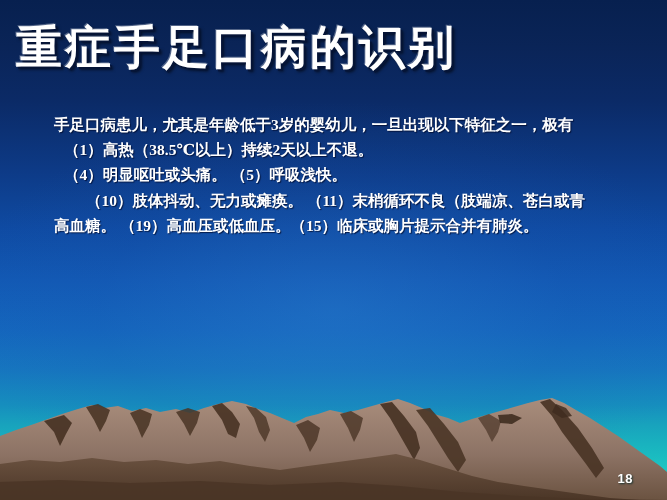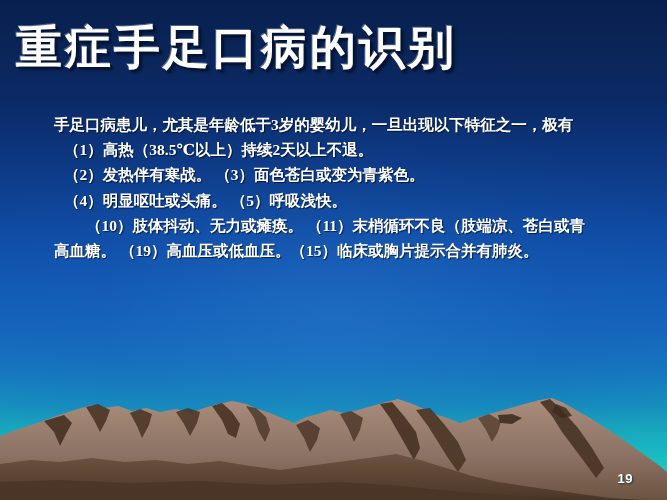--- a/index.html
+++ b/index.html
@@ -112,21 +112,20 @@
 
 <div class="slide">
 
   <div class="bg-glow"></div>
 
   <div class="title">重症手足口病的识别</div>
 
   <div class="body">
     <span class="line ind-0">手足口病患儿，尤其是年龄低于3岁的婴幼儿，一旦出现以下特征之一，极有</span>
     <span class="line ind-3">（1）高热（38.5℃以上）持续2天以上不退。</span>
-    <span class="line ind-3">（2）发热伴有寒战。 （3）面色苍白或变为青紫色。</span>
     <span class="line ind-3">（4）明显呕吐或头痛。 （5）呼吸浅快。</span>
     <span class="line ind-2">（10）肢体抖动、无力或瘫痪。 （11）末梢循环不良（肢端凉、苍白或青</span>
     <span class="line ind-0">高血糖。 （19）高血压或低血压。（15）临床或胸片提示合并有肺炎。</span>
   </div>
 
   <div class="scenery">
     <svg viewBox="0 0 667 110" preserveAspectRatio="none">
       <defs>
         <linearGradient id="lightRock" x1="0" y1="0" x2="0" y2="1">
           <stop offset="0%" stop-color="#a98d7c"></stop>
@@ -165,15 +164,15 @@
       <path d="M0,74 L30,70 L60,72 L92,68 L124,72 L156,70 L188,74 L220,71
                L250,76 L280,80 L308,76 L338,72 L368,68 L396,64 L420,70
                L446,78 L472,86 L498,92 L524,96 L552,100 L580,104 L610,108
                L640,110 L667,110 L667,110 L0,110 Z" fill="url(#baseRock)" opacity="0.97"></path>
 
       <path d="M0,92 L60,90 L130,93 L200,91 L270,95 L340,92 L400,96
                L460,102 L520,106 L580,109 L667,110 L667,110 L0,110 Z" fill="#4a3526" opacity="0.85"></path>
     </svg>
   </div>
 
-  <div class="page-num">19</div>
+  <div class="page-num">18</div>
 
 </div>
 
 </body></html>

